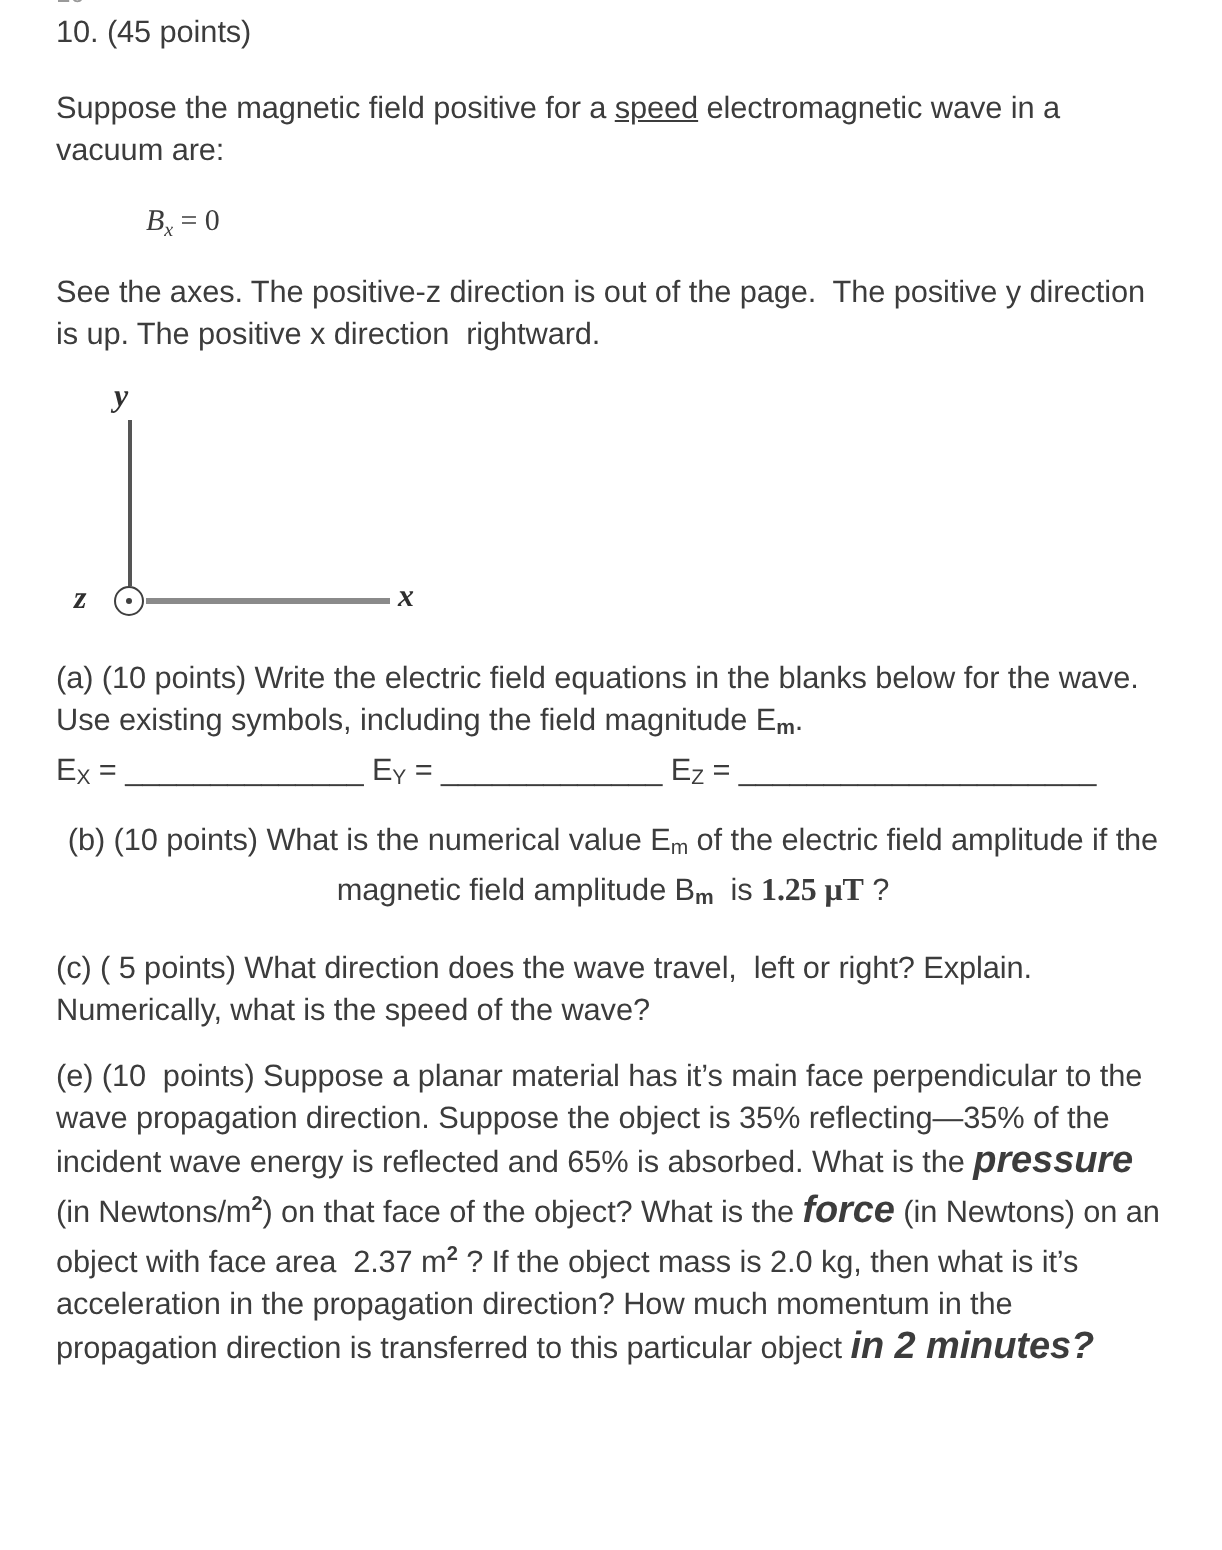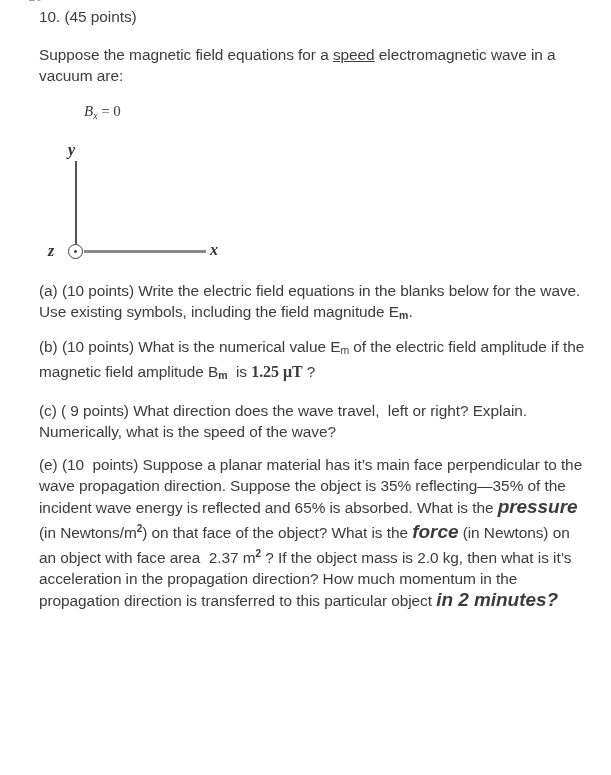--- a/index.html
+++ b/index.html
@@ -2,21 +2,21 @@
 <html><head>
 <meta charset="utf-8">
 <style>
   html,body{margin:0;padding:0;background:#fff;}
   .page{
     position:relative;
     width:611px;height:775px;
     background:#ffffff;
     overflow:hidden;
     box-sizing:border-box;
-    padding:6px 26px 0 39px;
+    padding:6px 26px 0 28px;
     font-family:"Liberation Sans","DejaVu Sans",sans-serif;
     font-size:15.4px;
     color:#3c3c3c;
     letter-spacing:-0.05px;
   }
   .remnant{
     position:absolute;left:28px;top:-11px;
     color:#9a9a9a;font-size:13px;
   }
   .title{margin:0;line-height:21px;}
@@ -37,21 +37,21 @@
   .figure .lbl-z{left:9px;top:99px;}
   .figure .vline{position:absolute;left:36px;top:17px;width:1.5px;height:83px;background:#555;}
   .figure .circle{
     position:absolute;left:29px;top:100px;width:13px;height:13px;
     border:1.5px solid #3f3f3f;border-radius:50%;background:#fff;
   }
   .figure .dot{position:absolute;left:5px;top:5px;width:3px;height:3px;border-radius:50%;background:#3f3f3f;}
   .figure .hline{position:absolute;left:45px;top:106px;width:122px;height:2.5px;background:#8a8a8a;}
   .part-a{margin-top:14px;}
   .blanks{margin-top:0;}
-  .part-b{margin-top:10px;}
+  .part-b{margin-top:10px;text-align:center;}
   .part-c{margin-top:14px;}
   .part-d{margin-top:12px;}
   .part-e{margin-top:12px;}
   
   .r-u{text-decoration:underline;}
   .r-sub{font-size:10.5px;vertical-align:-2px;}
   .r-subb{font-size:10.5px;vertical-align:-2px;font-weight:bold;}
   .r-supb{font-size:10px;vertical-align:6px;font-weight:bold;}
   .r-bserif{font-family:"Liberation Serif","DejaVu Serif",serif;font-weight:bold;font-size:16px;}
   .r-bi{font-family:Liberation Sans, sans-serif;font-weight:bold;font-style:italic;font-size:19px;}
@@ -61,40 +61,42 @@
 </style>
 </head>
 <body>
 
 <div class="page">
 
   <div class="remnant">10</div>
 
   <div class="title">10. (45 points)</div>
 
-  <p class="para intro"><span>Suppose the magnetic field equations for a </span><span class="r-u">speed</span><span> electromagnetic wave in a vacuum are:</span></p>
+  <p class="para intro"><span>Suppose the magnetic field positive for a </span><span class="r-u">speed</span><span> electromagnetic wave in a vacuum are:</span></p>
 
   <div class="equations">
     <div class="eq"><span class="r-mi">B</span><span class="r-misub">x</span><span class="r-mup"> = 0</span></div>
   </div>
 
+  <p class="para axes-note">See the axes. The positive-z direction is out of the page.  The positive y direction is up. The positive x direction  rightward.</p>
 
   <div class="figure">
     <span class="lbl lbl-y">y</span>
     <div class="vline"></div>
     <div class="circle">
       <div class="dot"></div>
     </div>
     <div class="hline"></div>
     <span class="lbl lbl-x">x</span>
     <span class="lbl lbl-z">z</span>
   </div>
 
   <p class="para part-a"><span>(a) (10 points) Write the electric field equations in the blanks below for the wave. Use existing symbols, including the field magnitude E</span><span class="r-subb">m</span><span>.</span></p>
+  <div class="para blanks"><span>E</span><span class="r-sub">X</span><span> = </span><span>______________</span><span> E</span><span class="r-sub">Y</span><span> = </span><span>_____________</span><span> E</span><span class="r-sub">Z</span><span> = </span><span>_____________________</span></div>
 
   <p class="para part-b"><span>(b) (10 points) What is the numerical value E</span><span class="r-sub">m</span><span> of the electric field amplitude if the magnetic field amplitude B</span><span class="r-subb">m</span><span>  is </span><span class="r-bserif">1.25 μT</span><span> ?</span></p>
 
-  <p class="para part-c"><span>(c) ( 9 points) What direction does the wave travel,  left or right? Explain. Numerically, what is the speed of the wave?</span></p>
+  <p class="para part-c"><span>(c) ( 5 points) What direction does the wave travel,  left or right? Explain. Numerically, what is the speed of the wave?</span></p>
 
 
   <p class="para part-e"><span>(e) (10  points) Suppose a planar material has it’s main face perpendicular to the wave propagation direction. Suppose the object is 35% reflecting—35% of the incident wave energy is reflected and 65% is absorbed. What is the </span><span class="r-bi">pressure</span><span> (in Newtons/m</span><span class="r-supb">2</span><span>) on that face of the object? What is the </span><span class="r-bi">force</span><span> (in Newtons) on an object with face area  2.37 m</span><span class="r-supb">2</span><span> ? If the object mass is 2.0 kg, then what is it’s acceleration in the propagation direction? How much momentum in the propagation direction is transferred to this particular object </span><span class="r-bi">in 2 minutes?</span></p>
 
 </div>
 
 </body></html>

